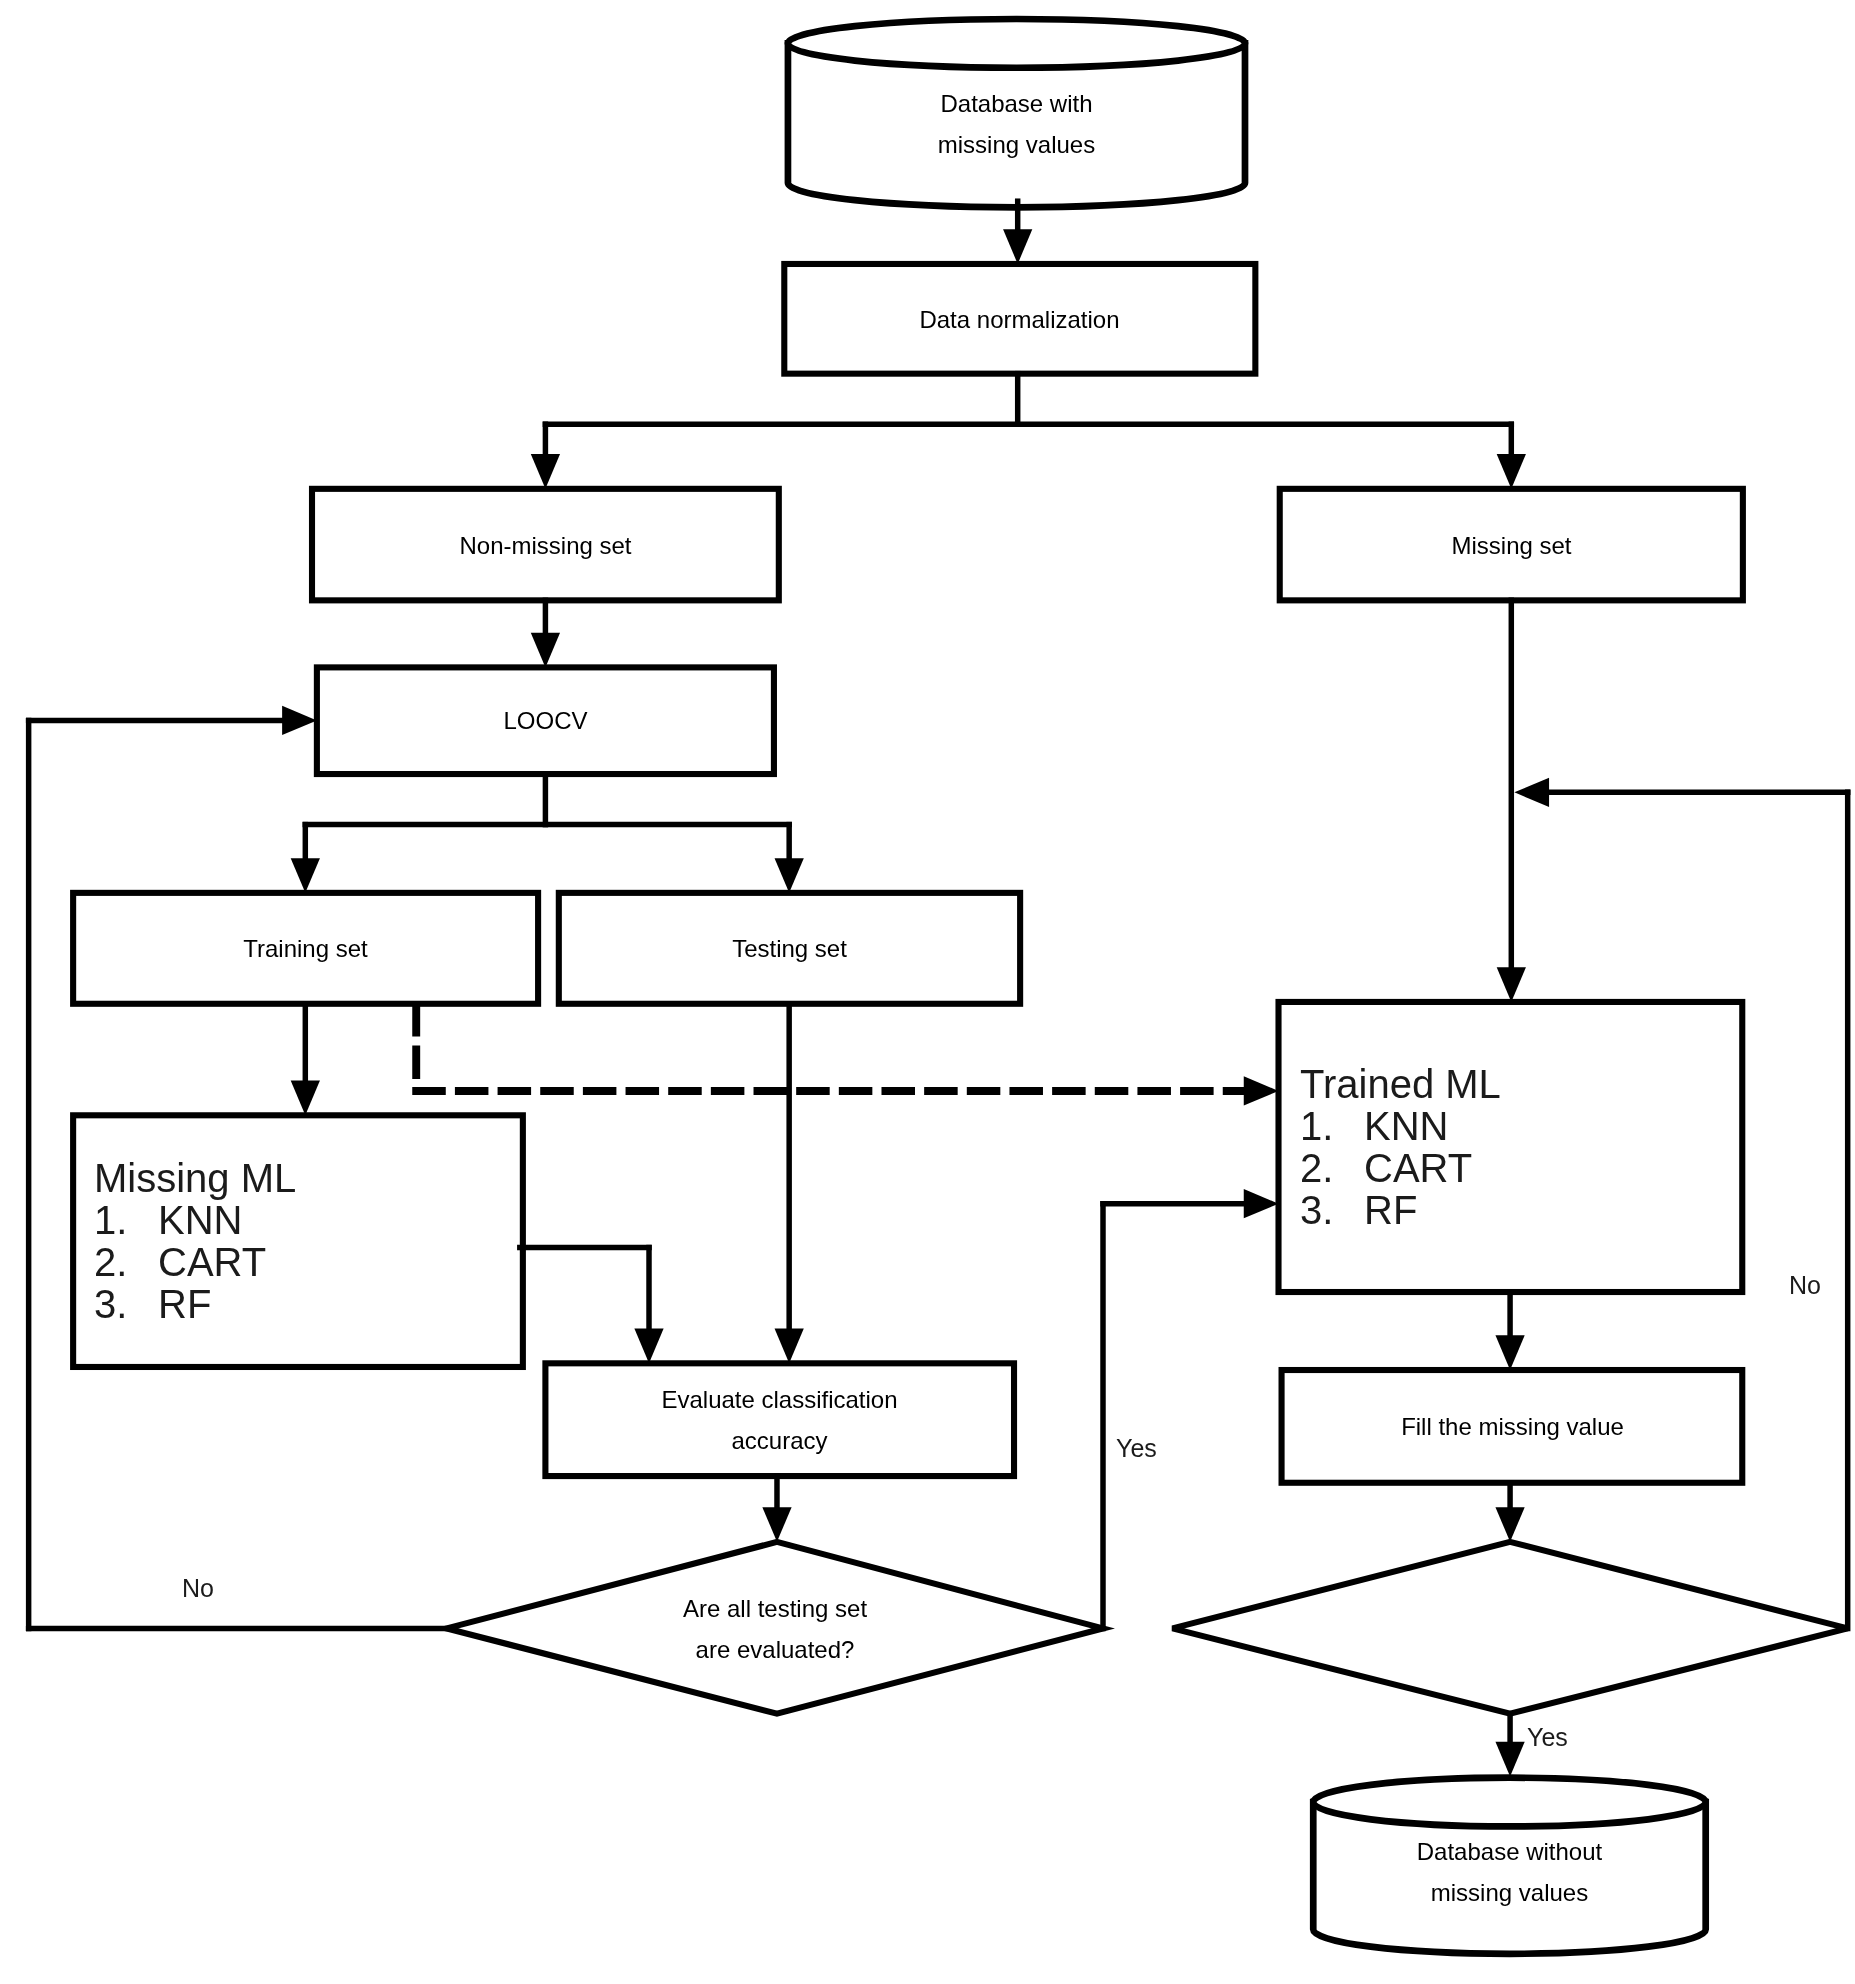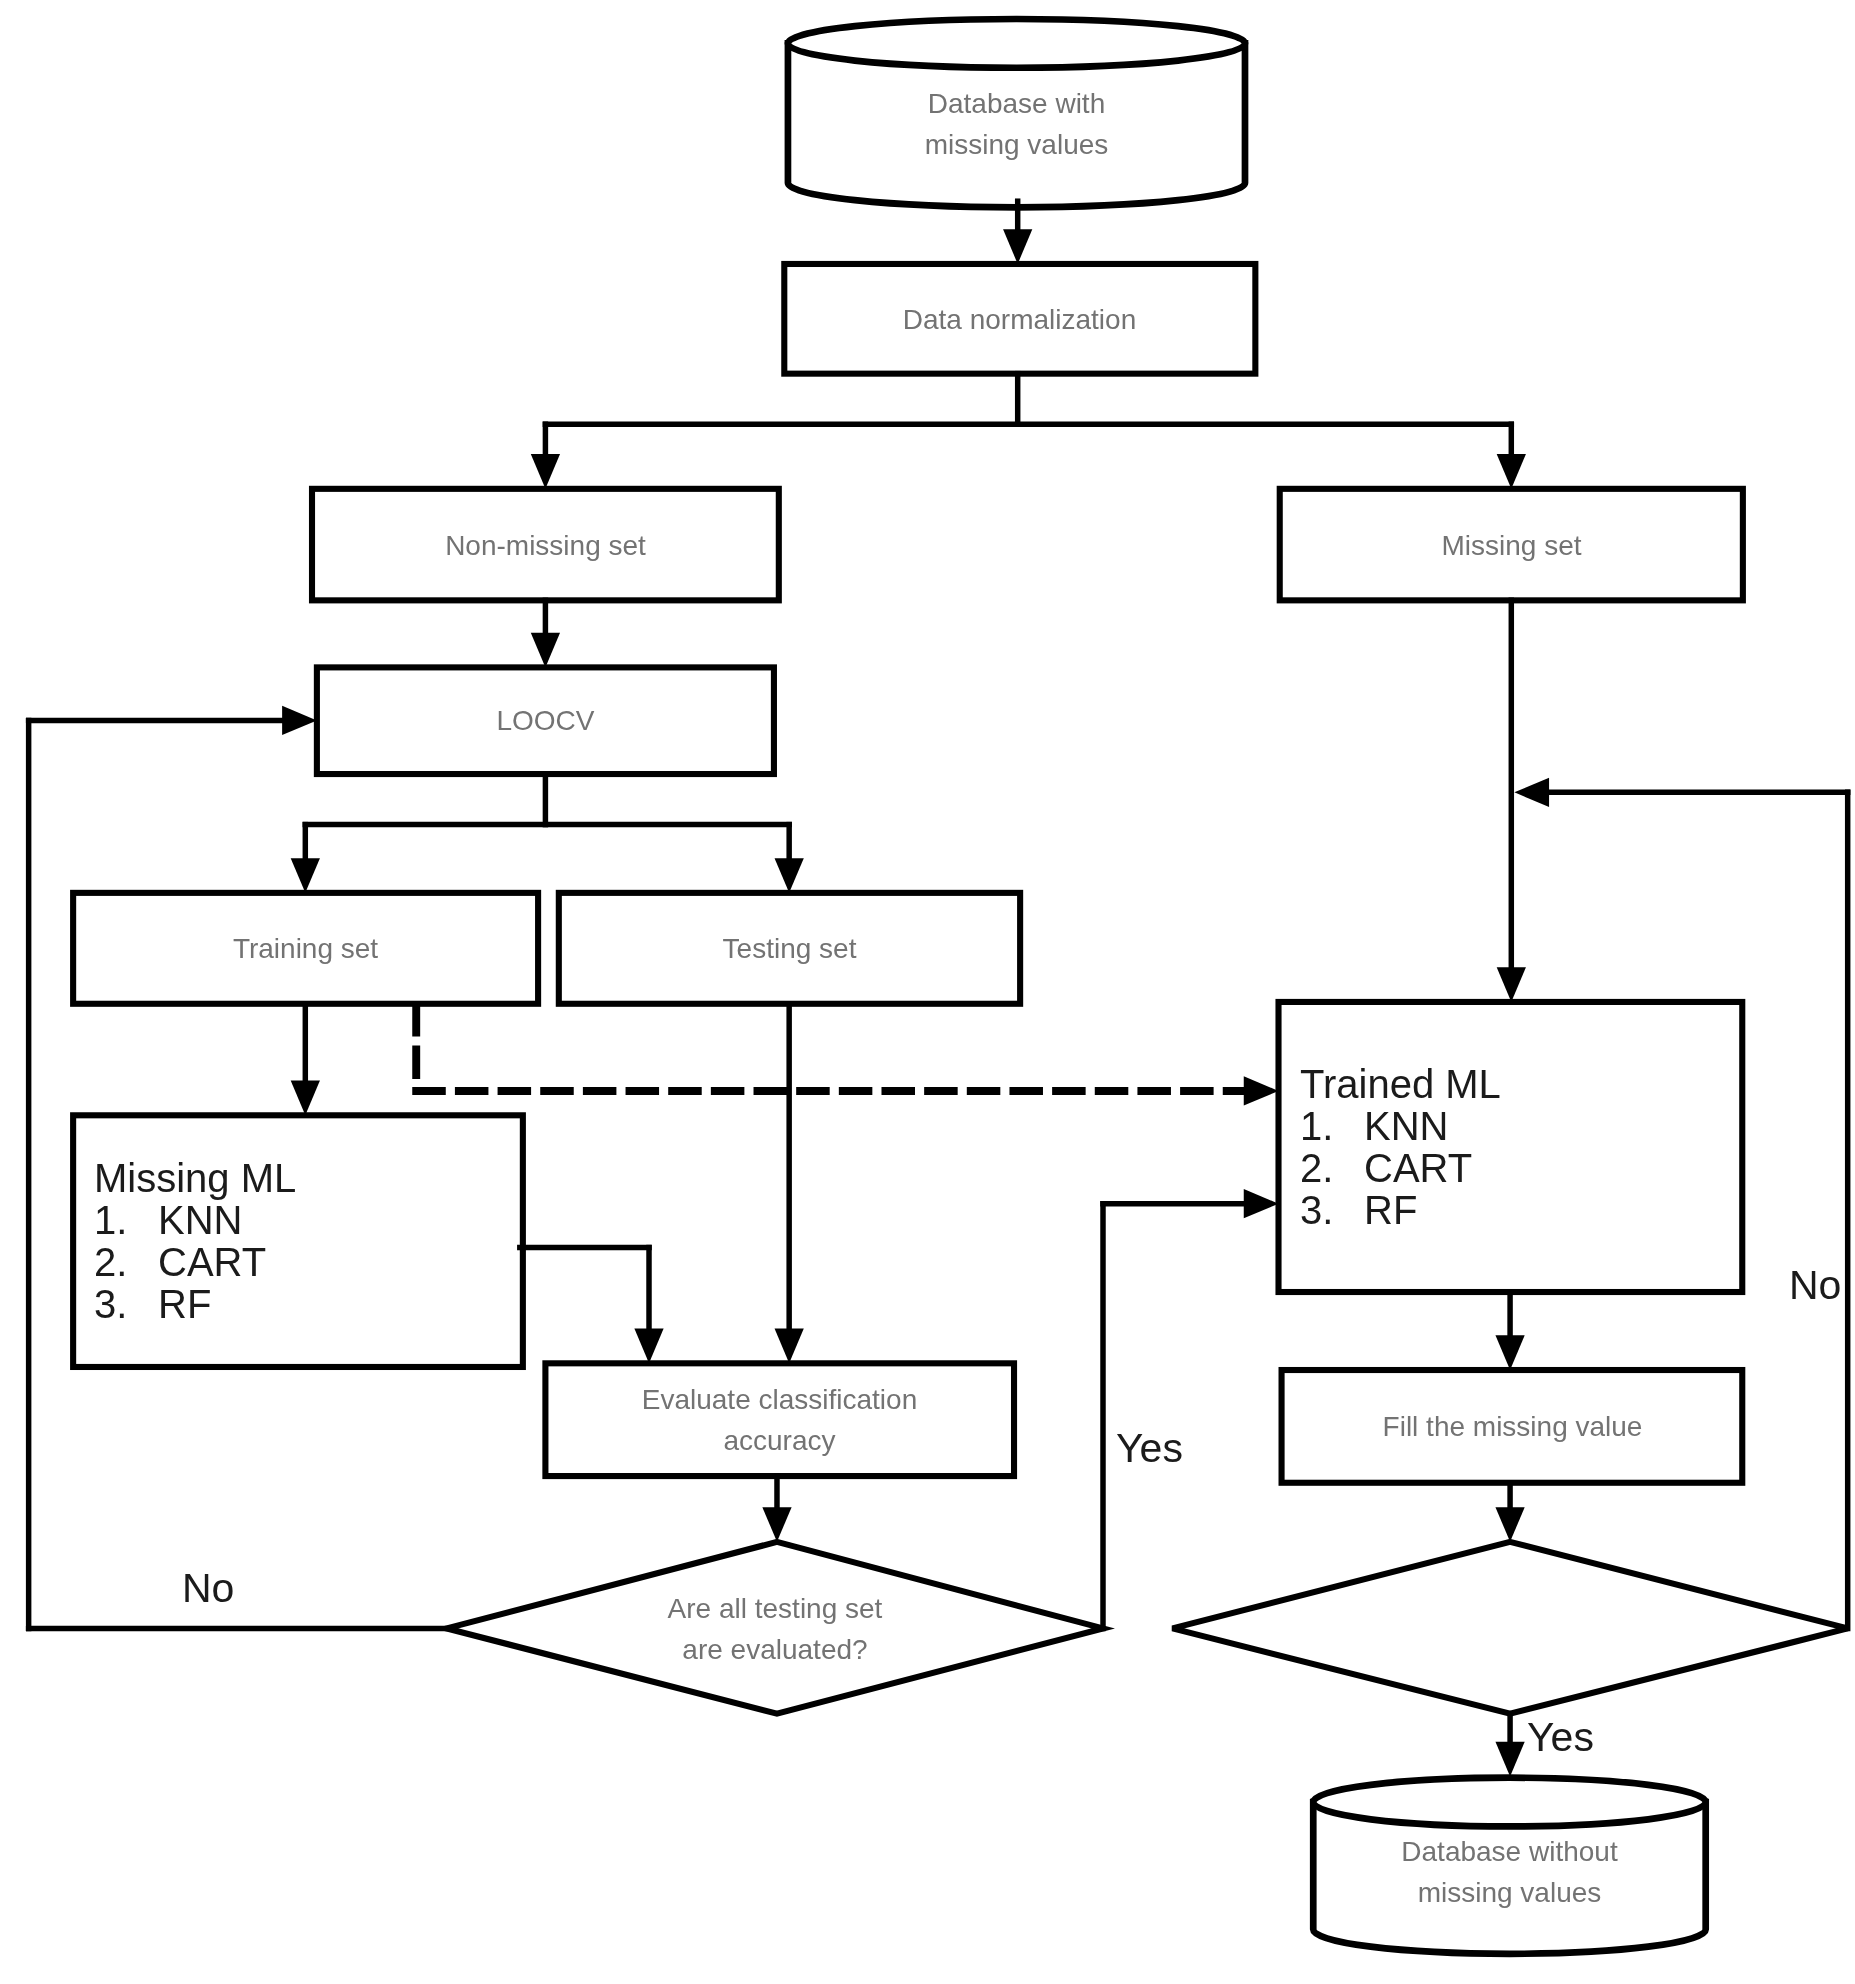--- a/index.html
+++ b/index.html
@@ -1,26 +1,26 @@
 <!DOCTYPE html>
 <html style="font-size:9.8px"><head>
 <meta charset="utf-8">
 <style>
   html,body{margin:0;padding:0;background:#ffffff;}
   #canvas{position:relative;width:1855px;height:1985px;background:#ffffff;overflow:hidden;
           font-family:"Liberation Sans", sans-serif;}
   #flow-svg{position:absolute;left:0;top:0;}
   .label{position:absolute;display:flex;align-items:center;justify-content:center;
-         text-align:center;font-size:28px;line-height:41px;color:#737373;
+         text-align:center;font-size:24px;line-height:41px;color:#000000;
          white-space:pre-line;pointer-events:none;}
   .list-box{position:absolute;display:flex;flex-direction:column;justify-content:center;
          font-size:40px;line-height:42px;color:#1b1b1b;box-sizing:border-box;padding-left:21px;}
   .list-row{display:flex;}
   .list-num{flex:0 0 auto;width:64px;}
-  .edge-label{position:absolute;font-size:41px;line-height:34px;color:#1b1b1b;}
+  .edge-label{position:absolute;font-size:25px;line-height:34px;color:#1b1b1b;}
 </style>
 </head>
 <body>
 
 <div id="canvas">
 
   <svg id="flow-svg" width="1855" height="1985" viewBox="0 0 3044 3257" stroke-linecap="square" shape-rendering="geometricPrecision">
 
     <path d="M1293,71 L1293,300 A375,40 0 0 0 2043,300 L2043,71" fill="#ffffff" stroke="#000000" stroke-width="11"></path>
     <ellipse cx="1668" cy="71" rx="375" ry="40" fill="#ffffff" stroke="#000000" stroke-width="11"></ellipse>

